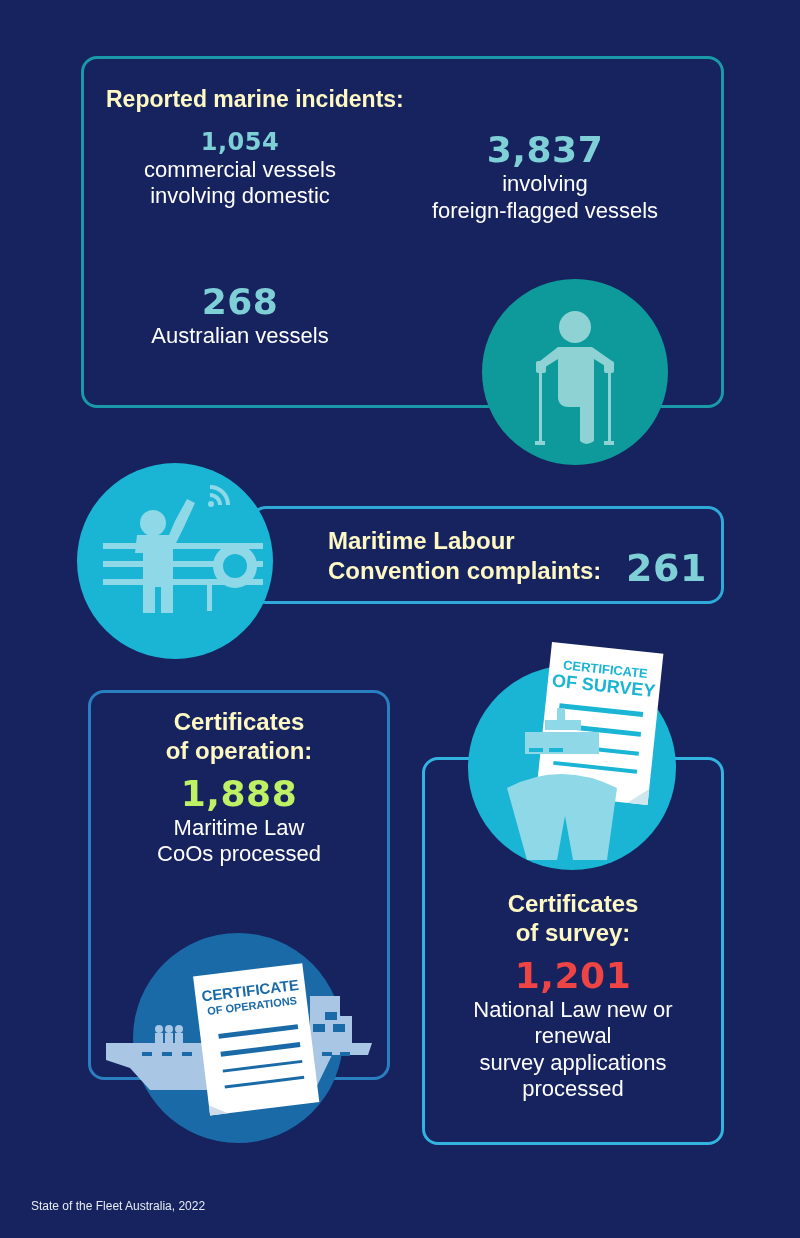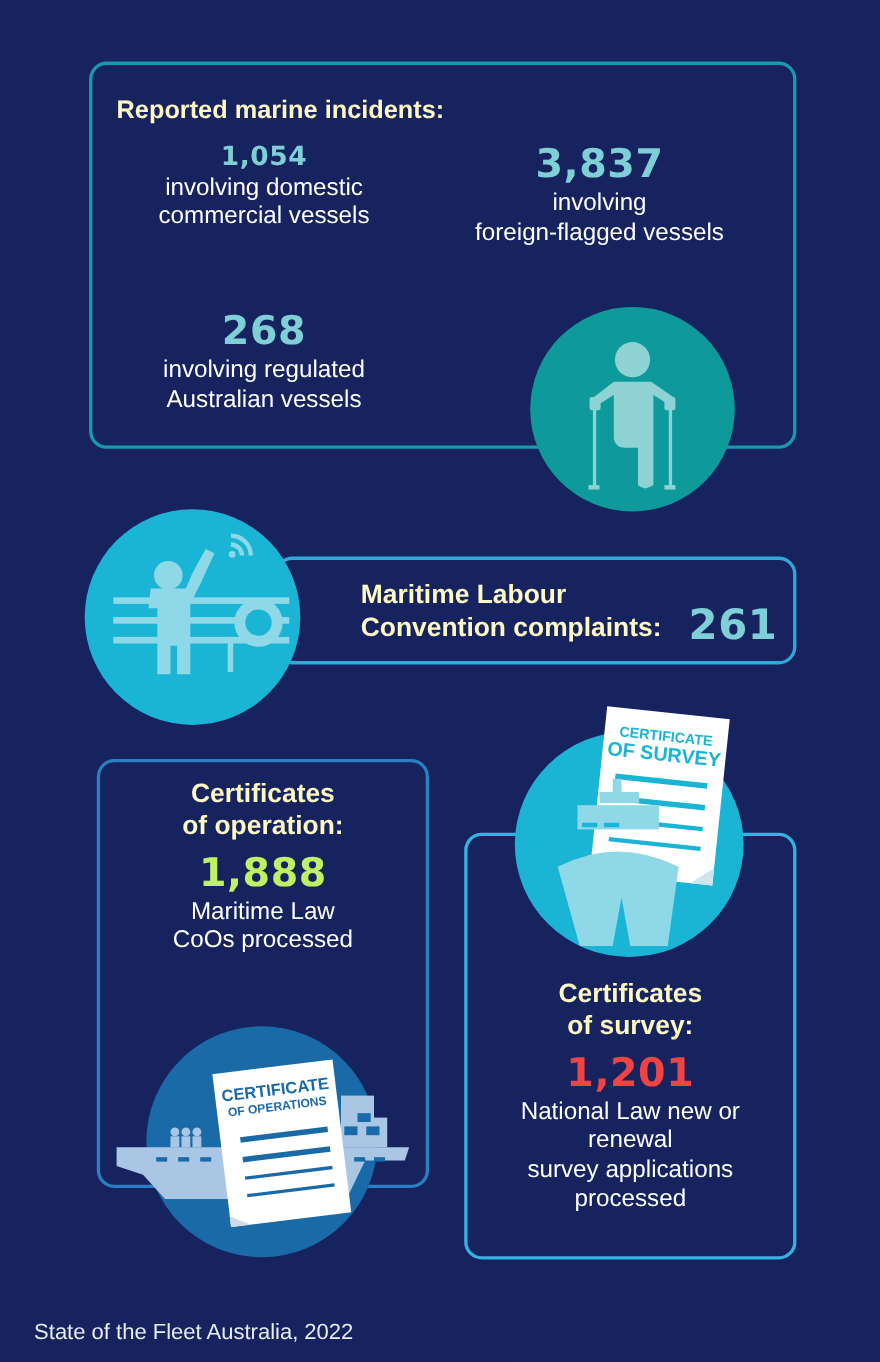--- a/index.html
+++ b/index.html
@@ -14,33 +14,32 @@
 </style>
 </head>
 <body>
 
 <div class="box" style="left:81px;top:56px;width:643px;height:352px;border:3px solid #1a9aa8;"></div>
 
 <div class="txt head" style="left:106px;top:86px;text-align:left;font-size:23px;">Reported marine incidents:</div>
 
 <div class="txt" style="left:110px;top:128px;width:260px;">
   <div class="num" style="font-size:24px;">1,054</div>
+  <div class="sub">commercial vessels</div>
   <div class="sub">involving domestic</div>
-  <div class="sub">commercial vessels</div>
 </div>
 
 <div class="txt" style="left:410px;top:128px;width:270px;">
   <div class="num" style="font-size:36px;">3,837</div>
   <div class="sub">involving</div>
   <div class="sub">foreign-flagged vessels</div>
 </div>
 
 <div class="txt" style="left:110px;top:280px;width:260px;">
   <div class="num" style="font-size:36px;">268</div>
-  <div class="sub">involving regulated</div>
   <div class="sub">Australian vessels</div>
 </div>
 
 <div class="circle" style="left:482px;top:279px;width:186px;height:186px;background:#0e9a9a;">
   <svg width="186" height="186" viewBox="0 0 186 186">
     <g fill="#8ed2d4">
       <circle cx="93" cy="48" r="16"></circle>
       <path d="M76 68 L110 68 L130 82 L128 90 L112 80 L112 162 Q104 168 98 162 L98 128 L86 128 Q78 128 76 120 L76 80 L60 90 L58 82 Z"></path>
       <rect x="54" y="82" width="10" height="12" rx="2"></rect>
       <rect x="122" y="82" width="10" height="12" rx="2"></rect>
@@ -158,13 +157,13 @@
 <div class="txt" style="left:424px;top:890px;width:298px;">
   <div class="head">Certificates</div>
   <div class="head">of survey:</div>
   <div class="num" style="font-size:36px;color:#ef4444;margin-top:6px;">1,201</div>
   <div class="sub">National Law new or</div>
   <div class="sub">renewal</div>
   <div class="sub">survey applications</div>
   <div class="sub">processed</div>
 </div>
 
-<div class="txt" style="left:31px;top:1199px;text-align:left;font-size:20px;color:#e8ecf5;">State of the Fleet Australia, 2022</div>
+<div class="txt" style="left:31px;top:1199px;text-align:left;font-size:12px;color:#e8ecf5;">State of the Fleet Australia, 2022</div>
 
 </body></html>

